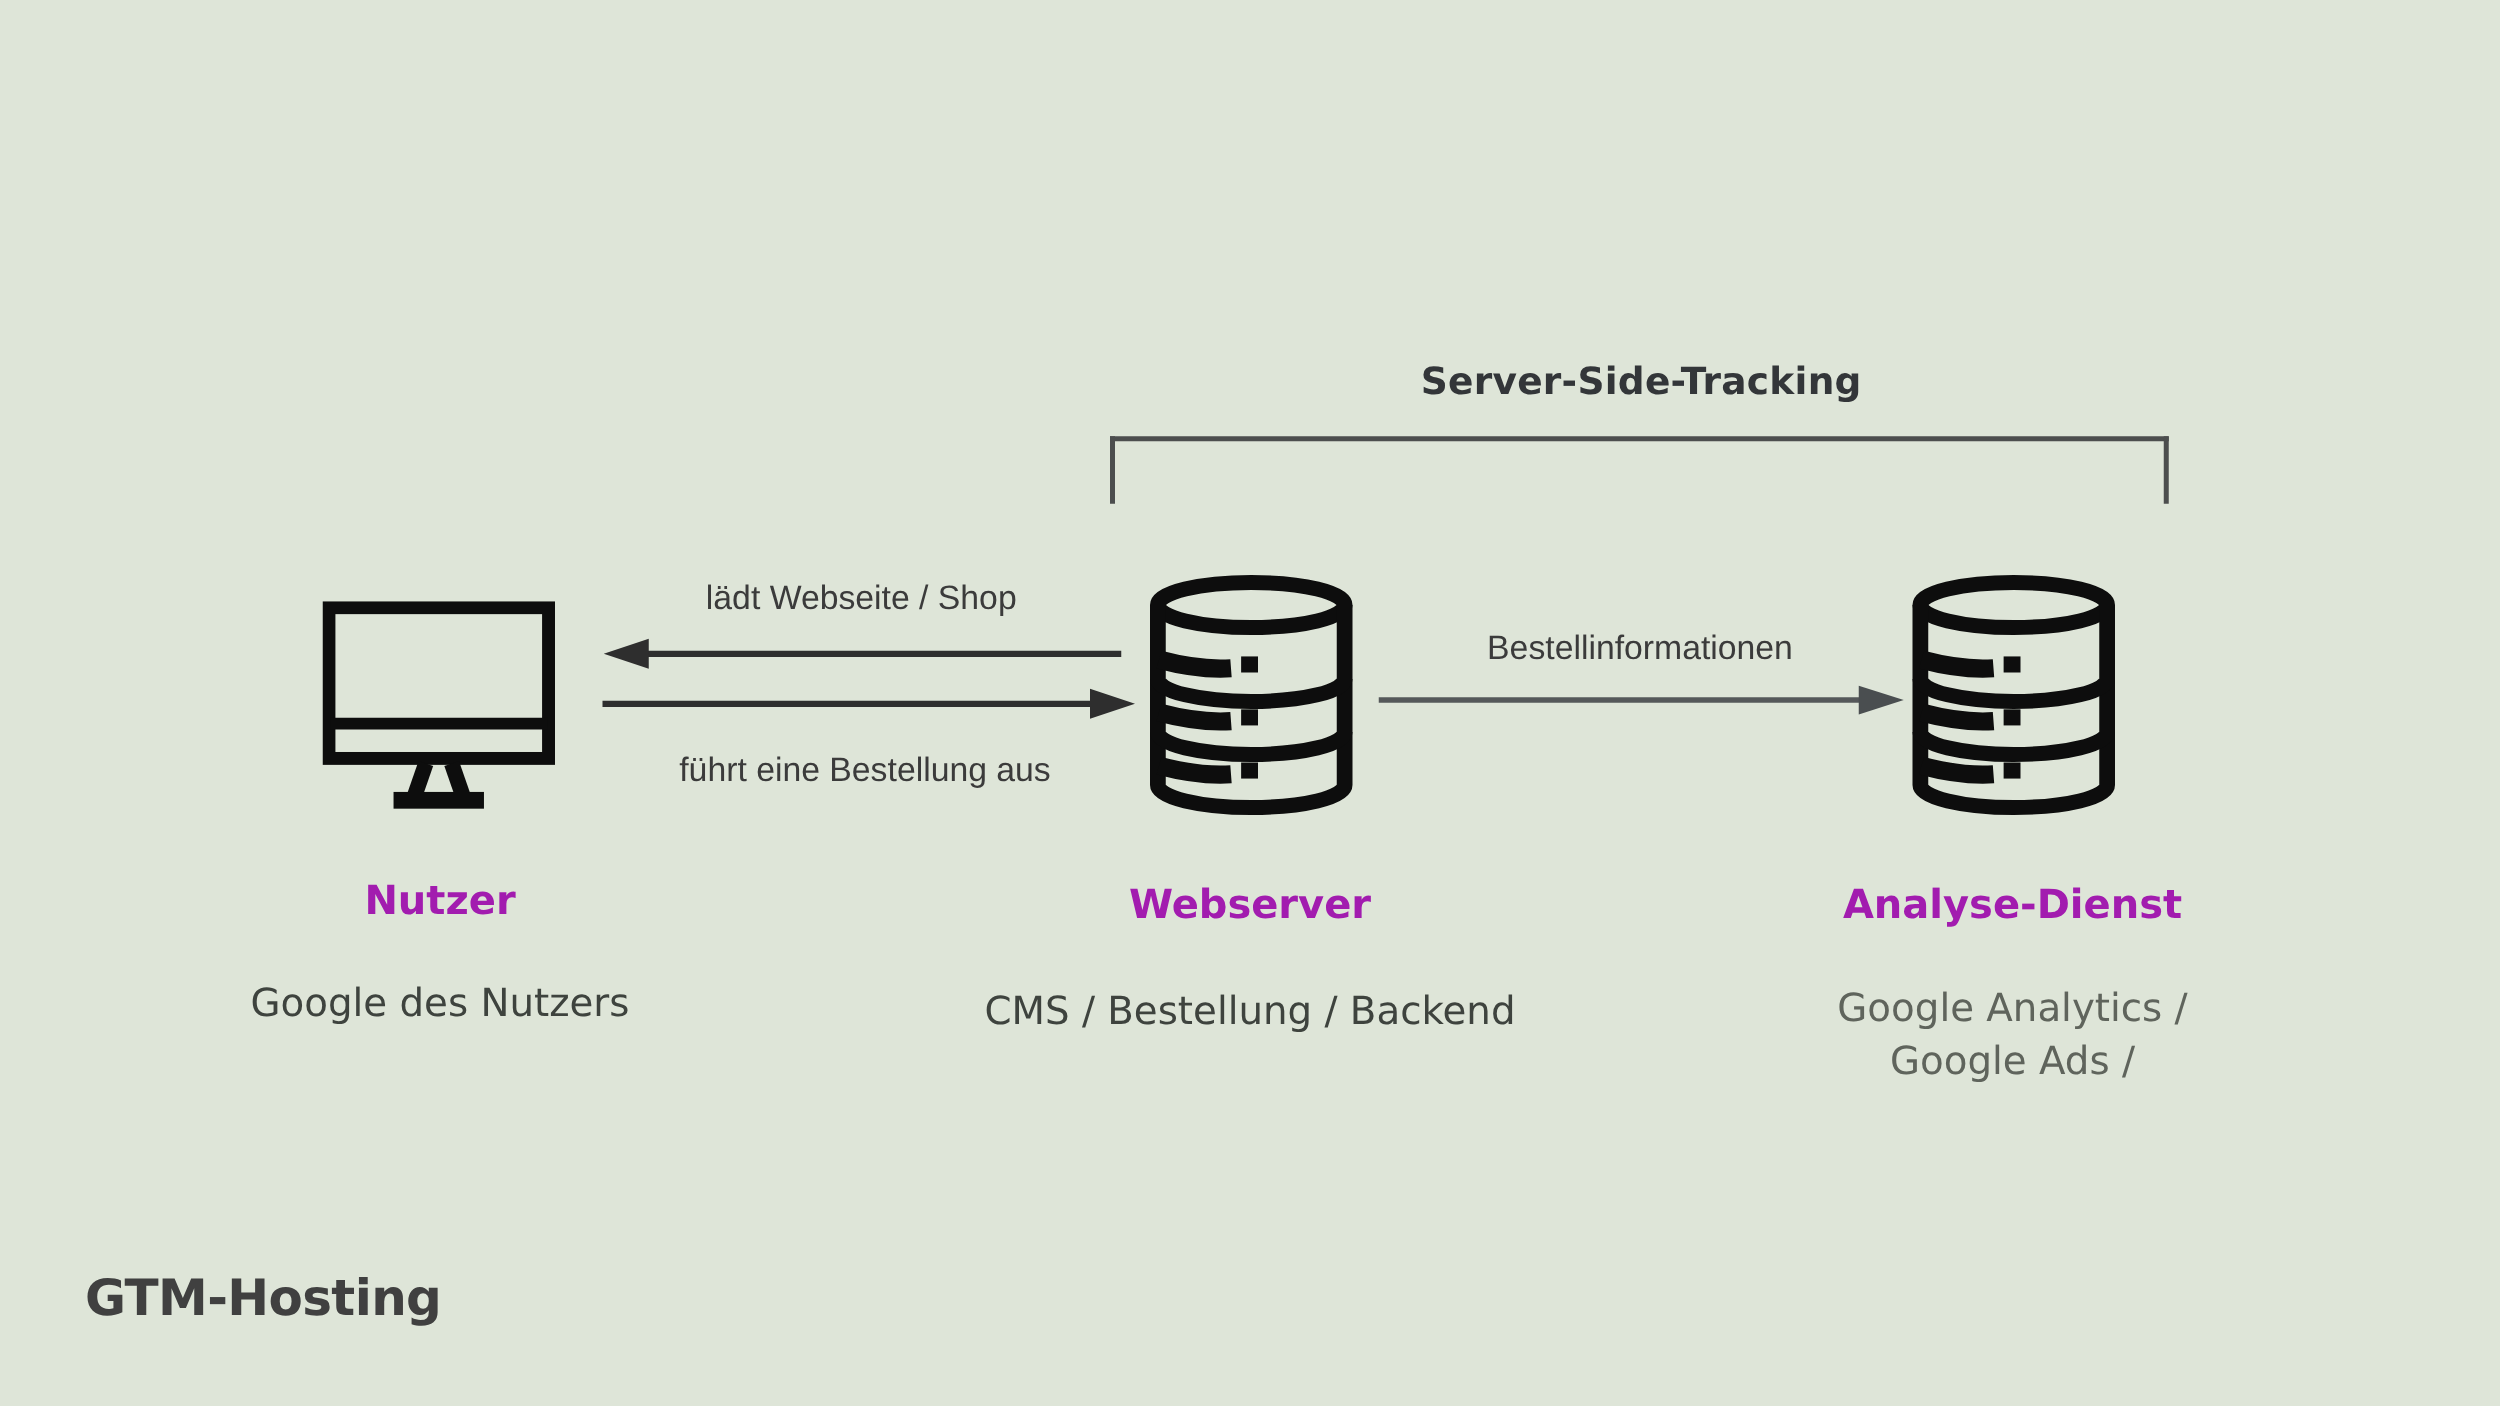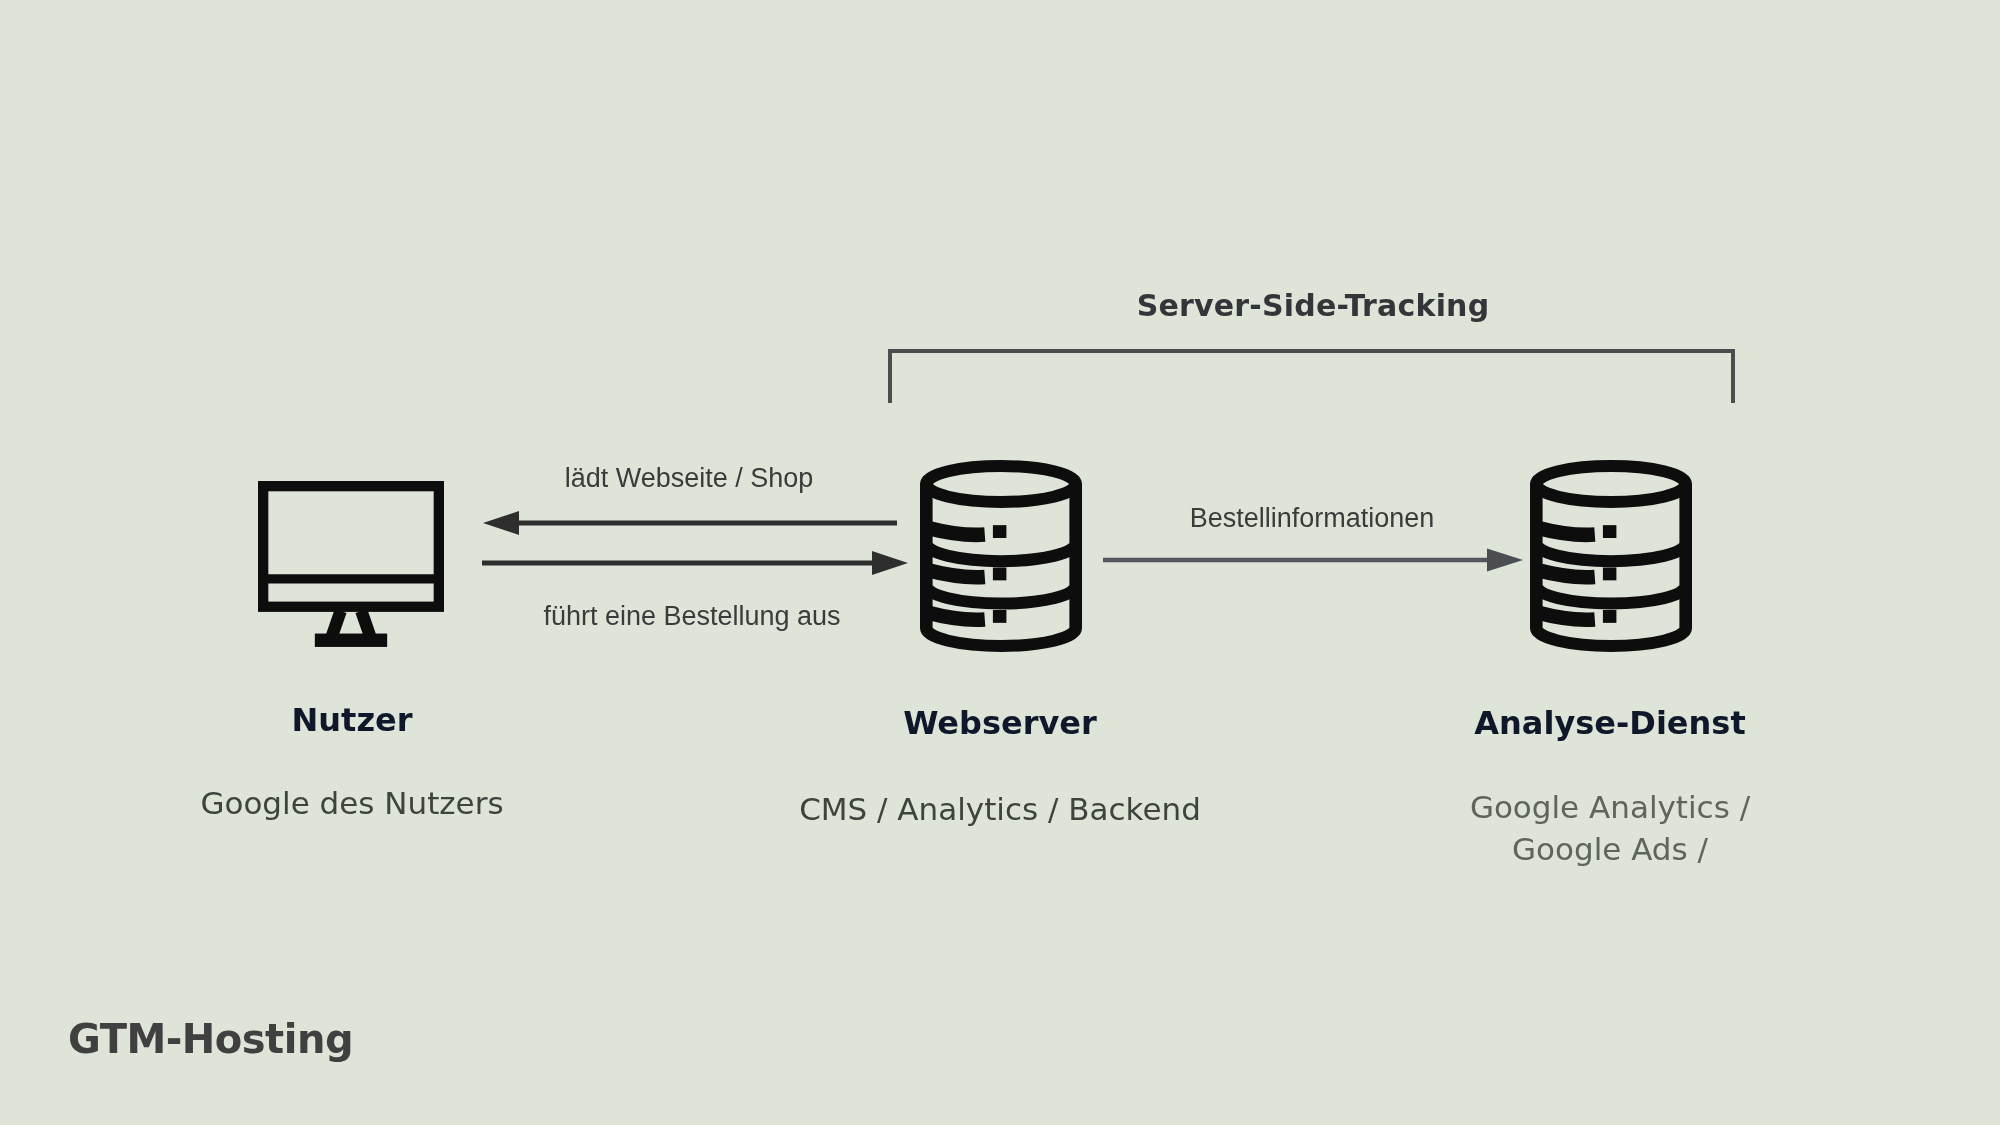--- a/index.html
+++ b/index.html
@@ -29,21 +29,21 @@
     height: 54px;
   }
   .edge-label {
     font-family: "Liberation Sans", sans-serif;
     font-size: 27px;
     color: #3b3b3b;
   }
   .node-label {
     font-size: 32px;
     font-weight: bold;
-    color: #0f172a;
+    color: #a21caf;
     text-align: center;
   }
   .node-sublabel {
     font-size: 31px;
     color: #3e433e;
     text-align: center;
     line-height: 42px;
   }
   .node-sublabel.muted { color: #5f645c; }
   .logo {
@@ -97,21 +97,21 @@
       <g fill="#0d0d0d">
         <rect x="45.5" y="38" width="7.5" height="7.5"></rect>
         <rect x="45.5" y="62.7" width="7.5" height="7.5"></rect>
         <rect x="45.5" y="87.5" width="7.5" height="7.5"></rect>
       </g>
     </svg>
   </div>
 
   <div class="abs centered node-label" style="left:1000px; top:704px;">Webserver</div>
 
-  <div class="abs centered node-sublabel" style="left:1000px; top:788px;">CMS / Analytics / Backend</div>
+  <div class="abs centered node-sublabel" style="left:1000px; top:788px;">CMS / Bestellung / Backend</div>
 
   <div class="abs" style="left:1521px; top:460px;">
     <svg width="180" height="192" viewBox="0 0 100 112" preserveAspectRatio="none">
       <g stroke="#0d0d0d" fill="none" stroke-width="7">
         <ellipse cx="50" cy="14" rx="41.5" ry="10.5"></ellipse>
         <path d="M 8.5,14 V 98"></path>
         <path d="M 91.5,14 V 98"></path>
         <path d="M 8.5,98 A 41.5,10.5 0 0 0 91.5,98"></path>
         <path d="M 8.5,48.5 A 41.5,10.5 0 0 0 91.5,48.5"></path>
         <path d="M 8.5,73.25 A 41.5,10.5 0 0 0 91.5,73.25"></path>

